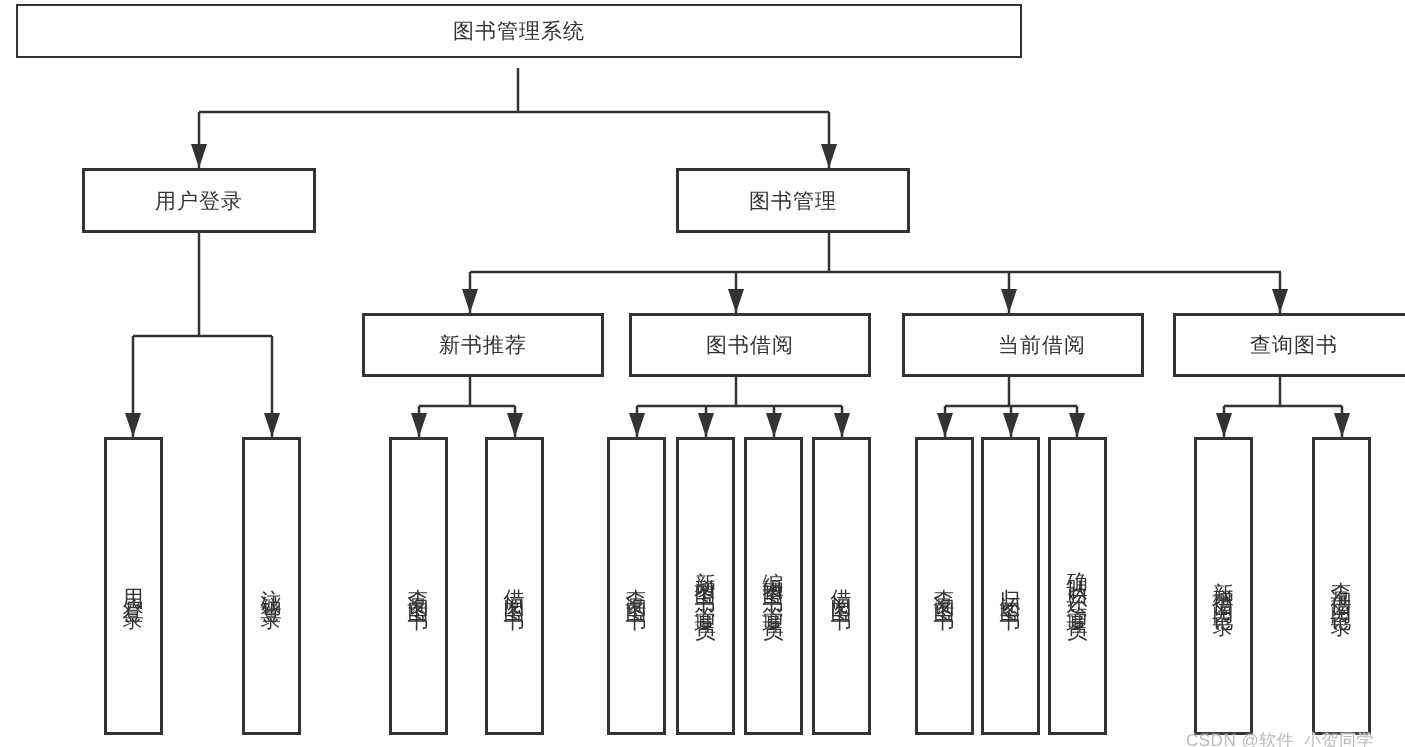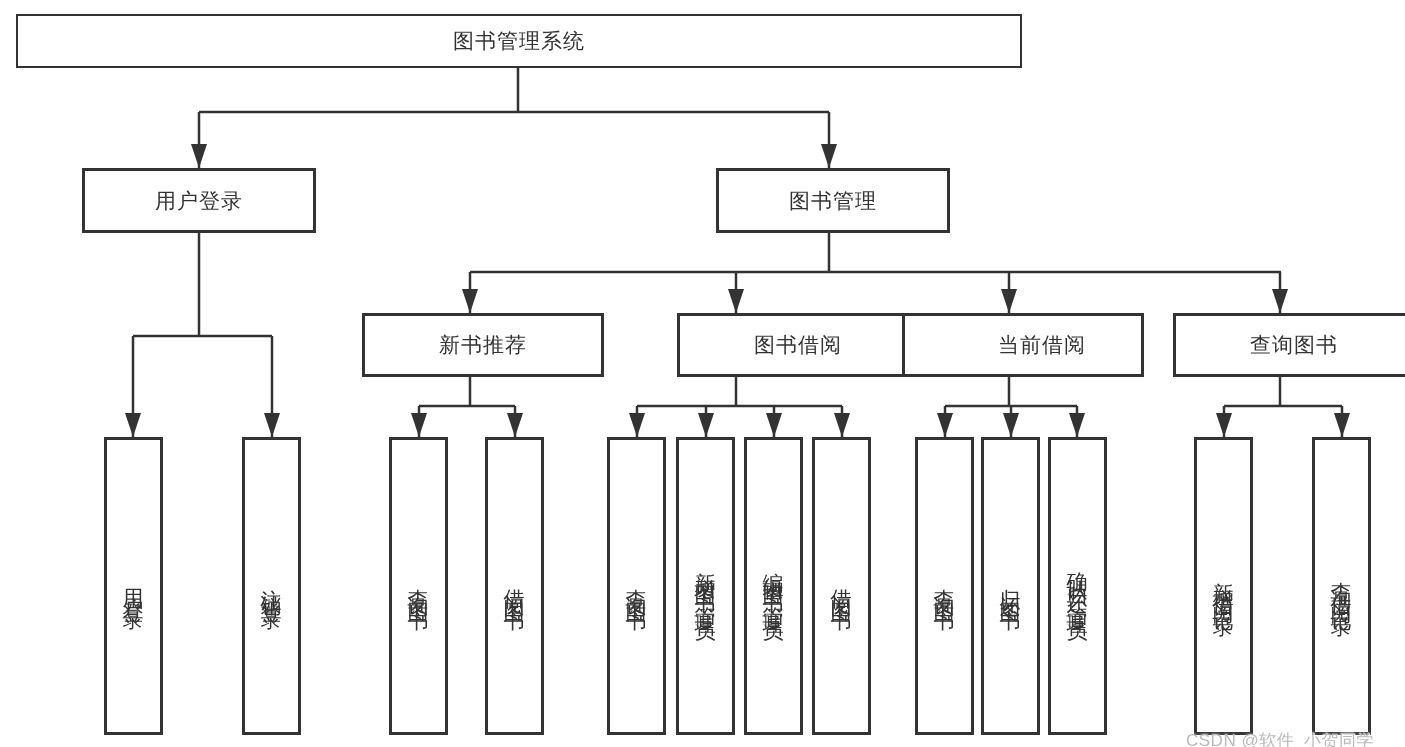--- a/index.html
+++ b/index.html
@@ -25,21 +25,21 @@
     display: flex;
     align-items: center;
     justify-content: center;
     color: #333333;
     font-size: 21px;
     letter-spacing: 1px;
     z-index: 2;
   }
   .node.root {
     border-width: 2px;
-    left: 16px; top: 14px;
+    left: 16px; top: 4px;
     width: 1006px; height: 54px;
   }
   .node.l2 { width: 234px; height: 65px; top: 168px; }
   .node.l3 { width: 242px; height: 64px; top: 313px; }
   .leaf {
     position: absolute;
     box-sizing: border-box;
     background: #ffffff;
     border: 3px solid #333333;
     width: 59px; height: 298px;
@@ -109,24 +109,24 @@
       <path d="M1011,406 V437" marker-end="url(#arrow)"></path>
       <path d="M1077,406 V437" marker-end="url(#arrow)"></path>
       <path d="M1224,406 V437" marker-end="url(#arrow)"></path>
       <path d="M1342,406 V437" marker-end="url(#arrow)"></path>
     </g>
   </svg>
 
   <div class="node root">图书管理系统</div>
 
   <div class="node l2" style="left:82px;">用户登录</div>
-  <div class="node l2" style="left:716px;">图书管理</div>
+  <div class="node l2" style="left:676px;">图书管理</div>
 
   <div class="node l3" style="left:362px;">新书推荐</div>
-  <div class="node l3" style="left:629px;margin-left:48px;">图书借阅</div>
+  <div class="node l3" style="left:629px;">图书借阅</div>
   <div class="node l3" style="left:902px;padding-left:38px;">当前借阅</div>
   <div class="node l3" style="left:1173px;">查询图书</div>
 
   <div class="leaf" style="left:104px;">
     <span>用户登录</span>
   </div>
   <div class="leaf" style="left:242px;">
     <span>注销登录</span>
   </div>
   <div class="leaf" style="left:389px;">

